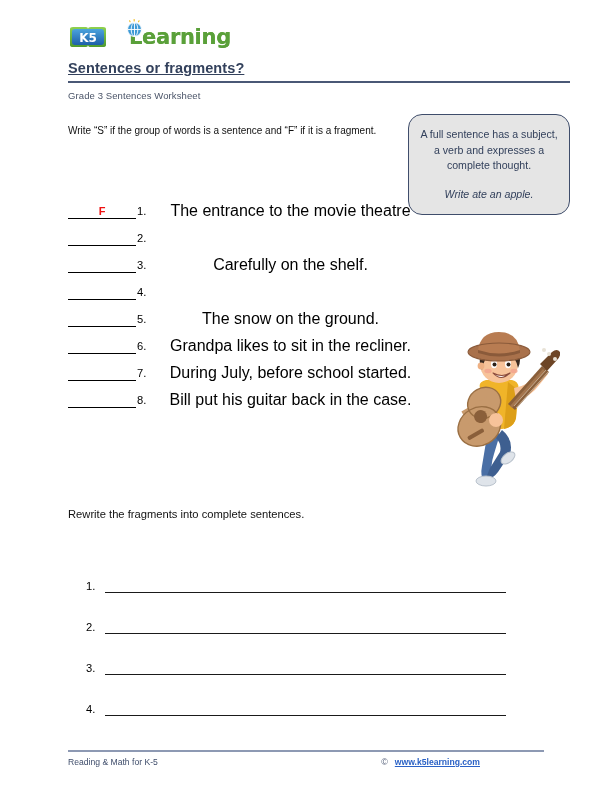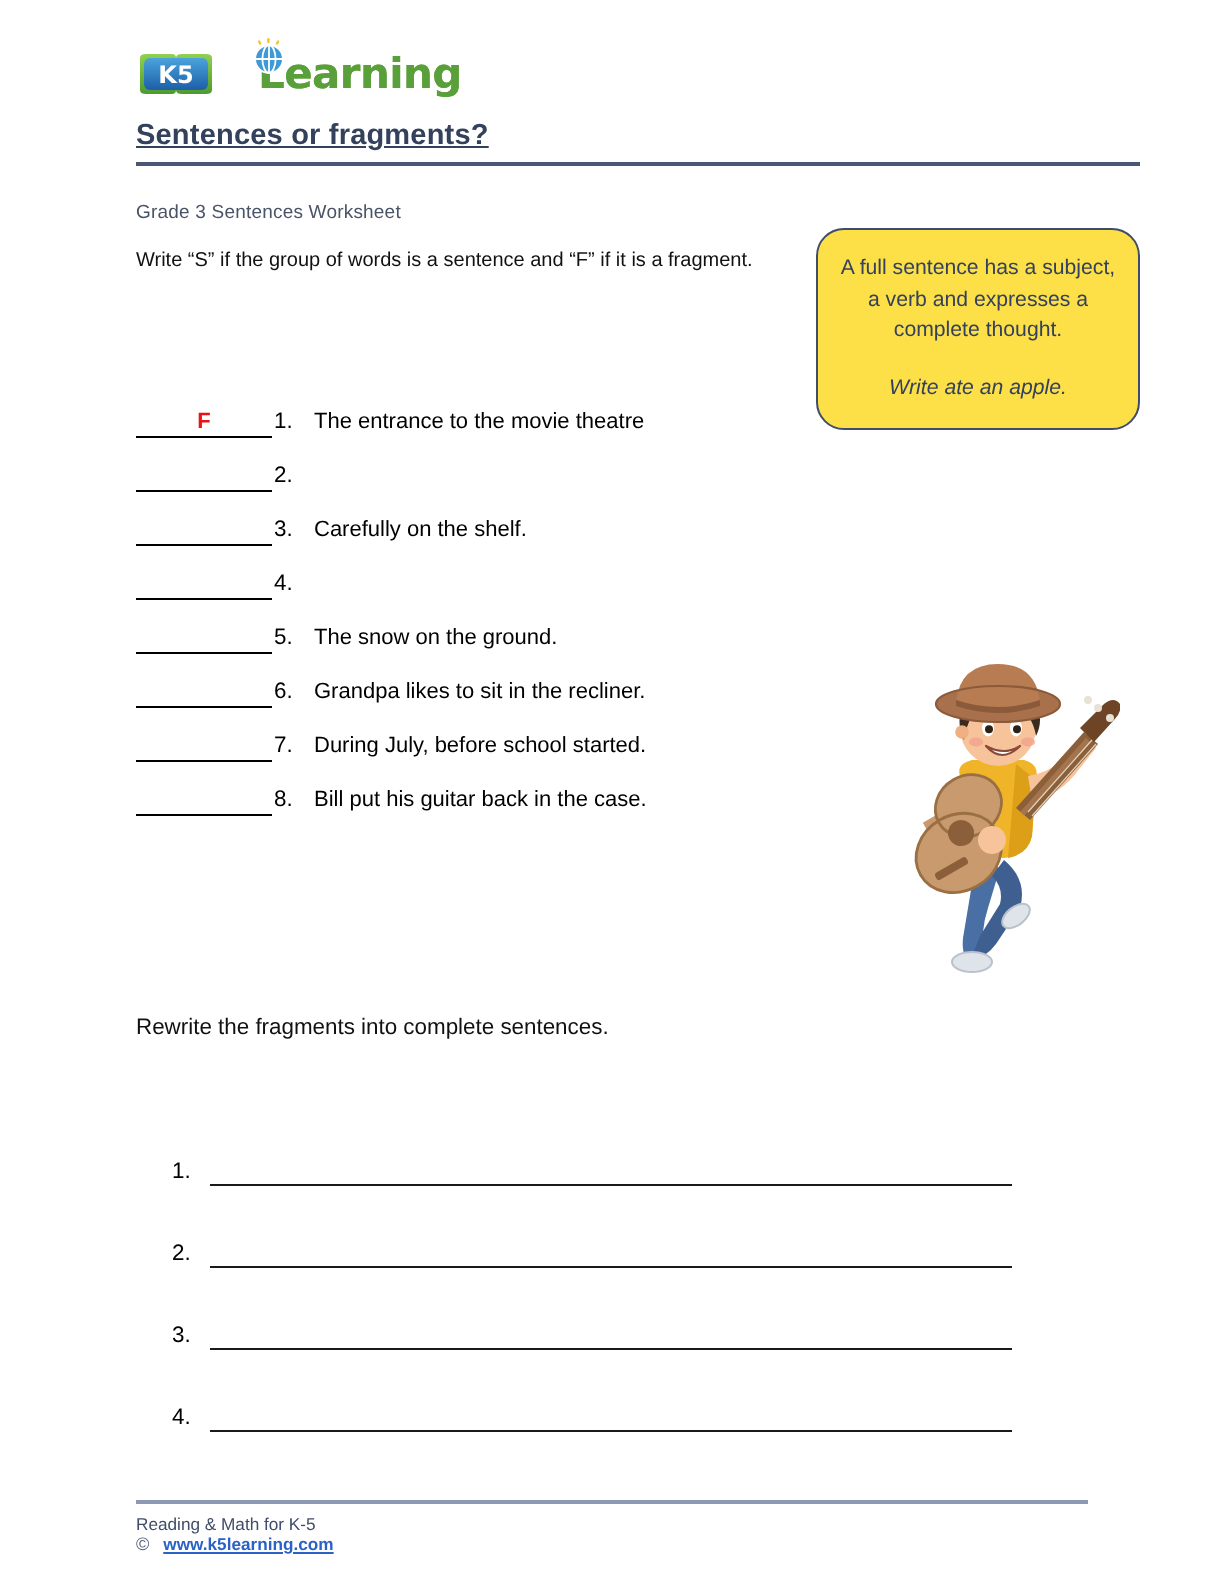--- a/index.html
+++ b/index.html
@@ -77,21 +77,21 @@
     letter-spacing: 0.1px;
     text-decoration: underline;
   }
   .title-rule {
     margin-top: 5px;
     width: 502px;
     height: 2px;
     background: #4a5876;
   }
   .subtitle {
-    margin-top: 18px;
+    margin-top: 7px;
     font-size: 9.5px;
     color: #4a5468;
     letter-spacing: 0.1px;
   }
 
   
   .instructions {
     position: absolute;
     left: 68px;
     top: 122px;
@@ -108,21 +108,21 @@
     top: 114px;
     width: 162px;
     box-sizing: border-box;
     border: 1.6px solid #3f4d6b;
     border-radius: 14px;
     padding: 12px 10px 12px 10px;
     text-align: center;
     color: #33415c;
     font-size: 10.6px;
     line-height: 15.5px;
-    background: #fde047;
+    background: #e5e5e5;
   }
   .info-example {
     margin-top: 13px;
     font-style: italic;
     font-size: 10.6px;
     color: #33415c;
   }
 
   
   .questions {
@@ -155,22 +155,23 @@
   }
   .q-num {
     width: 20px;
     min-width: 20px;
     text-align: left;
     padding-left: 1px;
     font-size: 11.2px;
   }
   .q-text {
     flex: 1;
-    font-size: 11px;
+    font-size: 16px;
     line-height: 16px;
+    text-align: center;
   }
 
   
   .illustration {
     position: absolute;
     left: 430px;
     top: 326px;
     width: 130px;
     height: 168px;
   }
@@ -217,24 +218,23 @@
     height: 1.6px;
     background: #8d99b3;
   }
   .footer {
     position: absolute;
     left: 68px;
     top: 757px;
     width: 412px;
     display: flex;
     justify-content: space-between;
-    align-items: flex-start;
+    align-items: flex-end;
     font-size: 8.6px;
     color: #3f4d6b;
-    flex-direction: column;
   }
   .footer-right {
     display: flex;
     align-items: center;
     gap: 7px;
   }
   .copyright-icon {
     font-size: 9px;
     color: #55607a;
   }

